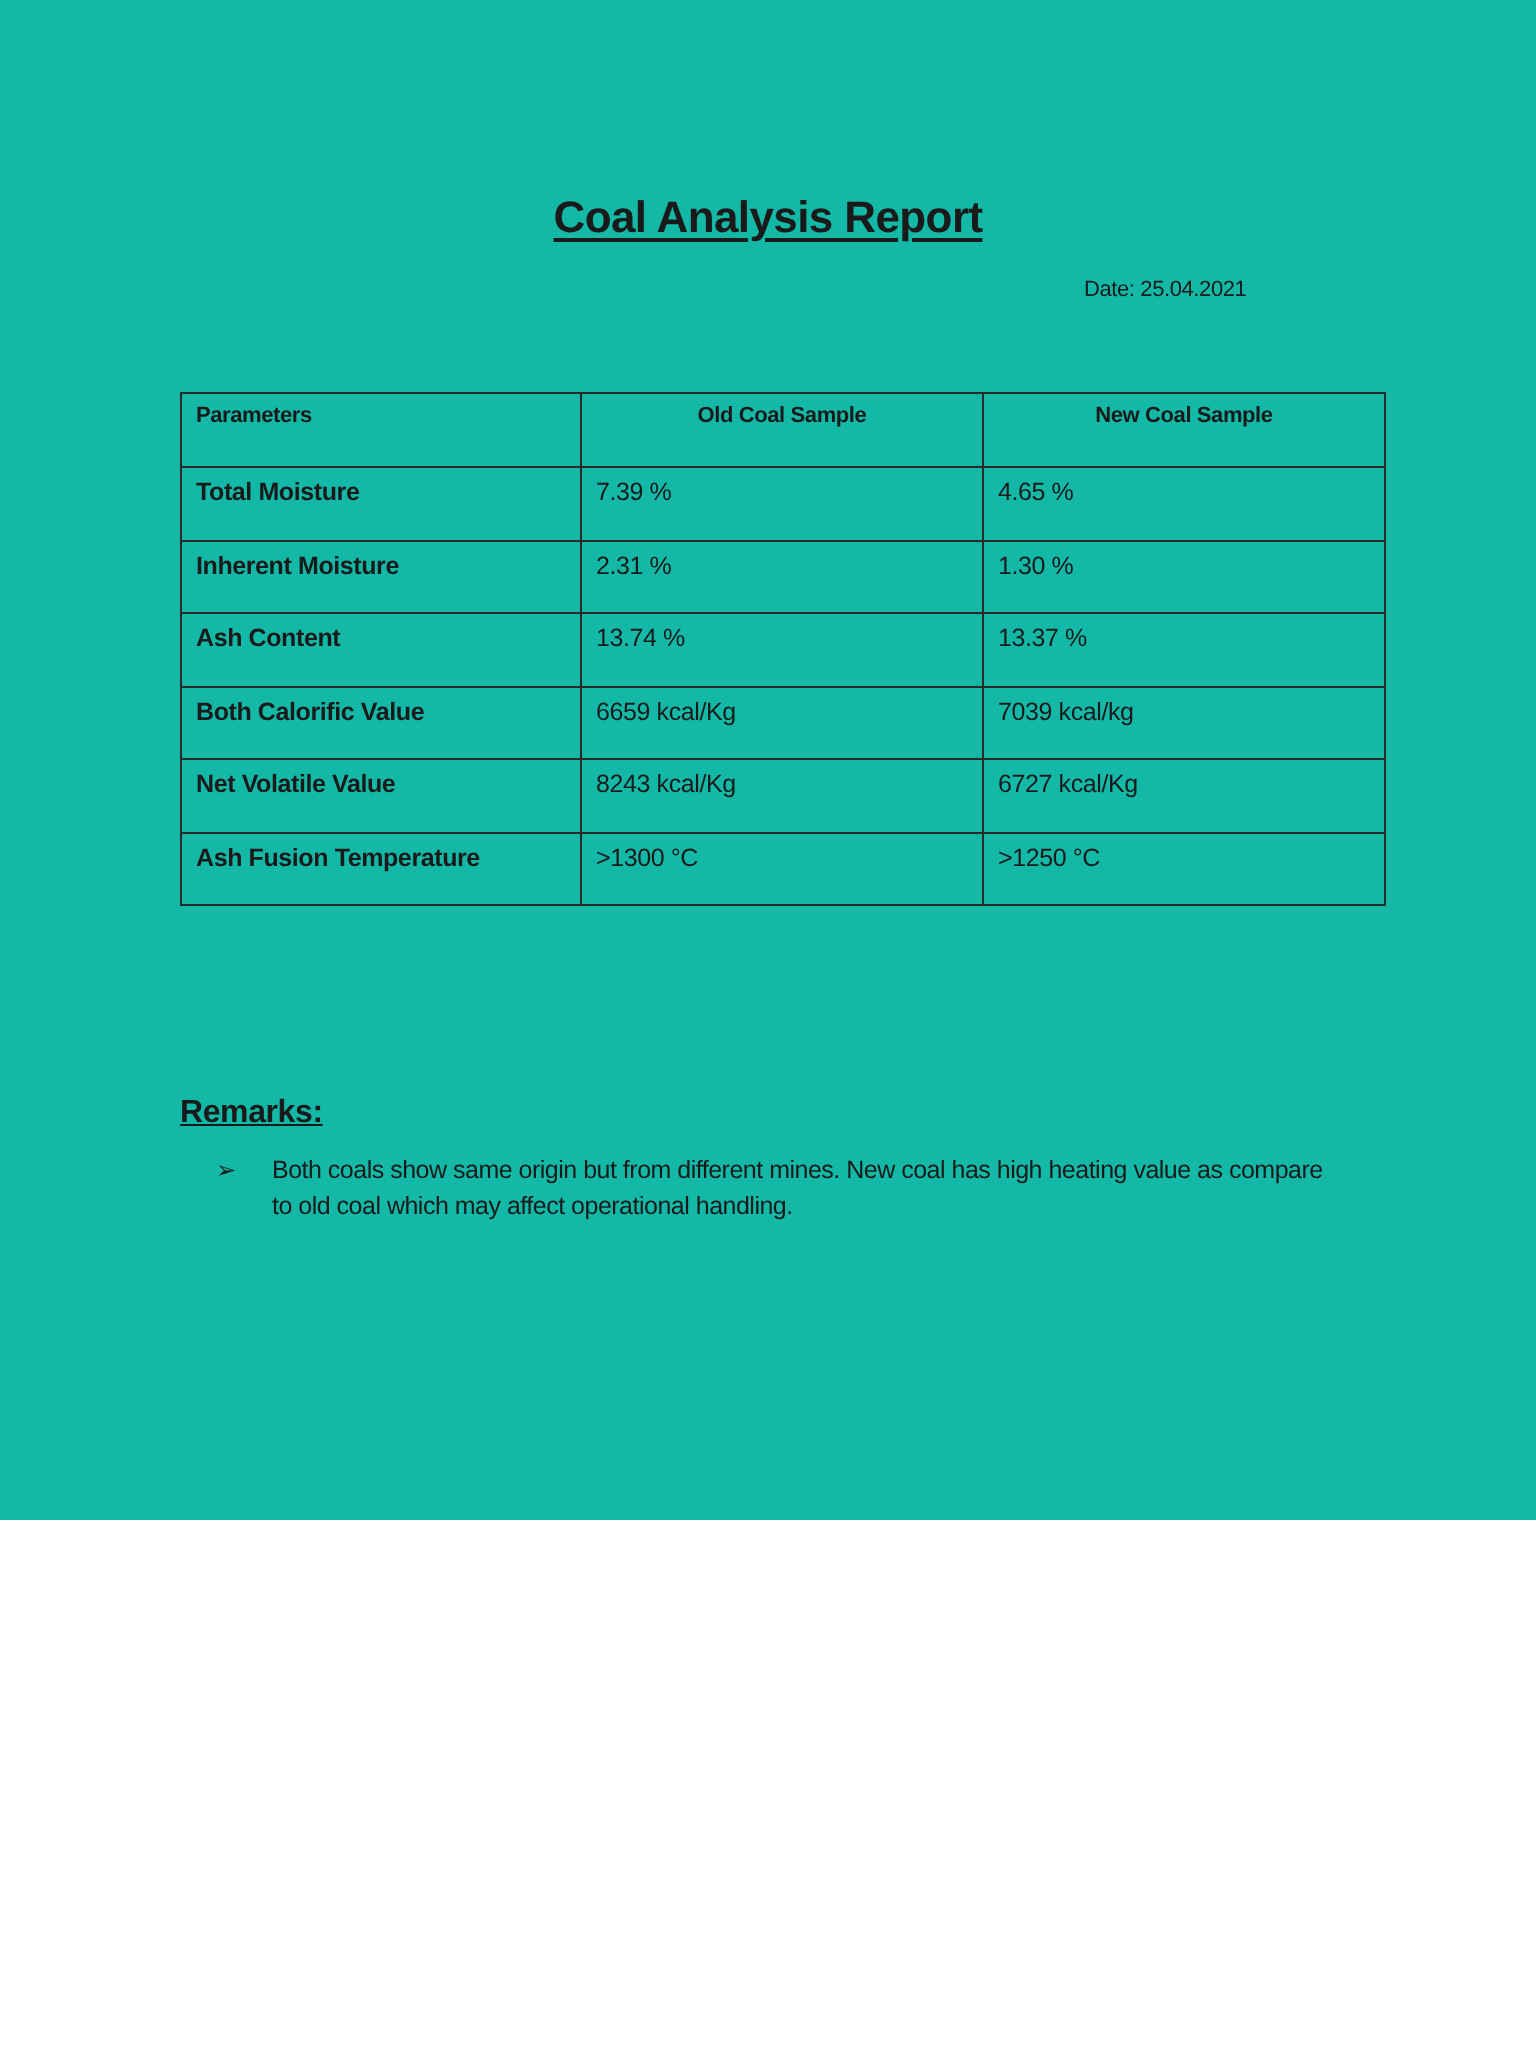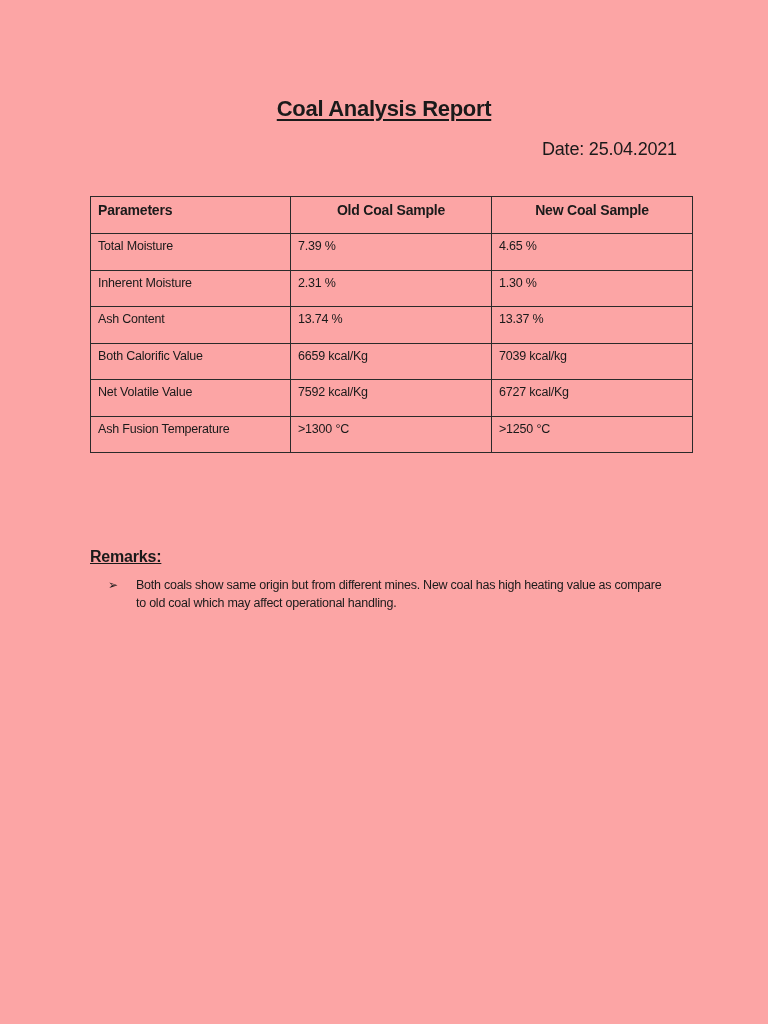--- a/index.html
+++ b/index.html
@@ -11,22 +11,22 @@
       width: 768px;
       height: 1024px;
       position: relative;
       overflow: hidden;
       font-family: "Liberation Sans", "DejaVu Sans", sans-serif;
       color: #1a1a1a;
     }
     .page {
       position: absolute;
       left: 0; top: 0;
-      width: 768px; height: 1024px;
-      background: #fca5a5;
+      width: 768px; height: 760px;
+      background: #14b8a6;
     }
     .title {
       position: absolute;
       left: 0;
       width: 768px;
       top: 96px;
       text-align: center;
       font-size: 22px;
       font-weight: bold;
       letter-spacing: -0.3px;
@@ -34,56 +34,56 @@
     }
     .title span {
       text-decoration: underline;
       text-decoration-thickness: 2px;
       text-underline-offset: 3px;
     }
     .date {
       position: absolute;
       left: 542px;
       top: 139px;
-      font-size: 18px;
+      font-size: 11px;
       letter-spacing: -0.2px;
     }
     .report-table {
       position: absolute;
       left: 90px;
       top: 196px;
       width: 602px;
       border-collapse: collapse;
       table-layout: fixed;
       border: 1.2px solid #2a2a2a;
     }
     .report-table th,
     .report-table td {
       border: 1px solid #2a2a2a;
       padding: 0 7px;
       vertical-align: top;
       box-sizing: border-box;
     }
     .report-table th {
       height: 37px;
-      font-size: 14px;
+      font-size: 11px;
       font-weight: bold;
       padding-top: 5px;
       letter-spacing: -0.2px;
     }
     .report-table td {
       height: 36.5px;
       font-size: 12.5px;
       padding-top: 5px;
       letter-spacing: -0.2px;
     }
     .report-table col.c1 { width: 200px; }
     .report-table col.c2 { width: 201px; }
     .report-table col.c3 { width: 201px; }
-    .report-table .param { text-align: left; font-weight: normal; }
+    .report-table .param { text-align: left; font-weight: bold; }
     .report-table .val { text-align: left; }
     .report-table th.h-param { text-align: left; }
     .report-table th.h-val { text-align: center; }
 
     .remarks-heading {
       position: absolute;
       left: 90px;
       top: 548px;
       font-size: 16px;
       font-weight: bold;
@@ -151,21 +151,21 @@
         <td class="val">13.74 %</td>
         <td class="val">13.37 %</td>
       </tr>
       <tr>
         <td class="param">Both Calorific Value</td>
         <td class="val">6659 kcal/Kg</td>
         <td class="val">7039 kcal/kg</td>
       </tr>
       <tr>
         <td class="param">Net Volatile Value</td>
-        <td class="val">7592 kcal/Kg</td>
+        <td class="val">8243 kcal/Kg</td>
         <td class="val">6727 kcal/Kg</td>
       </tr>
       <tr>
         <td class="param">Ash Fusion Temperature</td>
         <td class="val">&gt;1300 °C</td>
         <td class="val">&gt;1250 °C</td>
       </tr>
     </tbody>
   </table>
 

